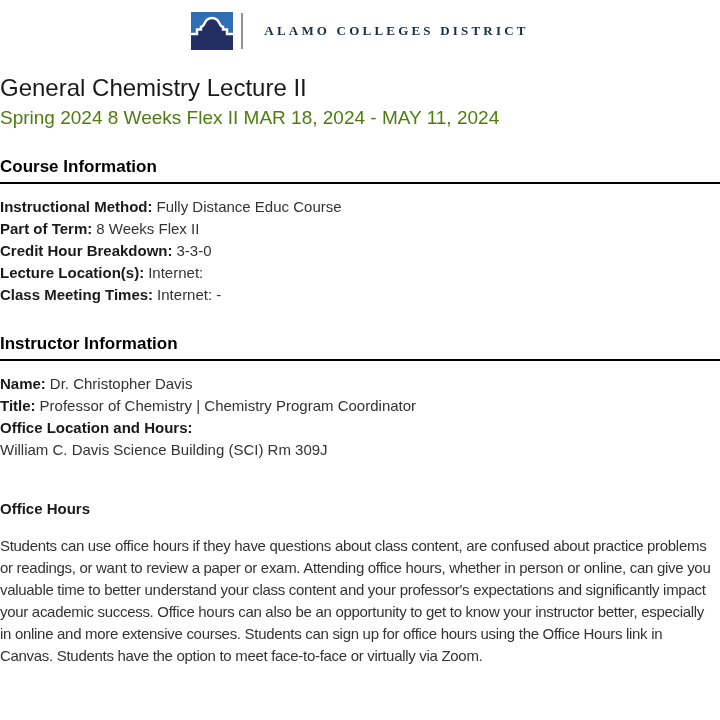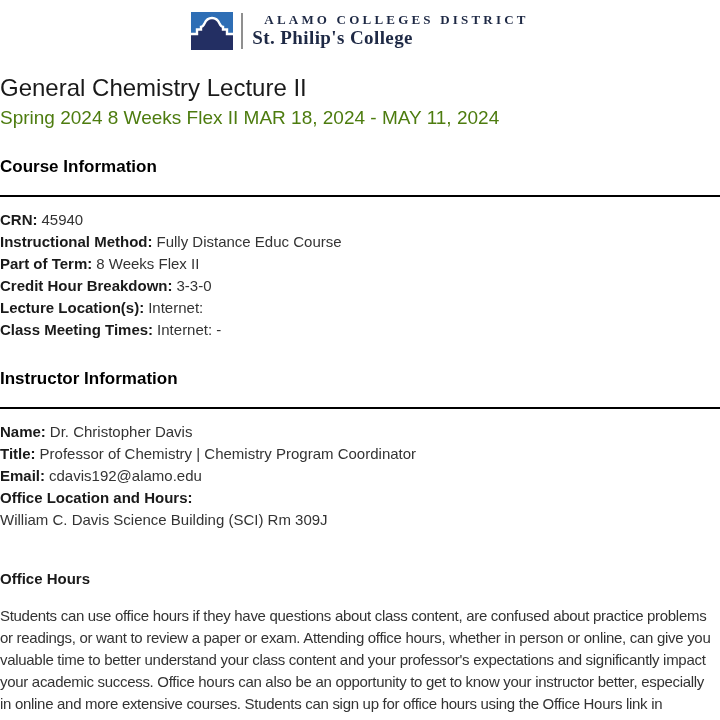--- a/index.html
+++ b/index.html
@@ -67,21 +67,21 @@
     color: #4d7c0f;
   }
 
   
   .section-heading {
     margin: 28px 0 0 0;
     font-size: 17px;
     font-weight: 700;
     color: #000000;
     border-bottom: 2px solid #000000;
-    padding-bottom: 18px;
+    padding-bottom: 5px;
   }
   .fields { margin-top: 12px; }
   .field-row {
     font-size: 15px;
     line-height: 22px;
   }
   .field-label {
     font-weight: 700;
     color: #1a1a1a;
     margin-right: 4px;
@@ -114,35 +114,31 @@
     <span>
       <svg class="logo-mark" width="42" height="38" viewBox="0 0 42 38" xmlns="http://www.w3.org/2000/svg">
         <rect x="0" y="0" width="42" height="38" fill="#2e6eb5"></rect>
         <path d="M0,22 H6 V17.5 H10 V15 C11.6,15 12.6,13.4 13.6,11.3 C15.2,7.4 17.6,6 21,6 C24.4,6 26.8,7.4 28.4,11.3 C29.4,13.4 30.4,15 32,15 V17.5 H36 V22 H42 V38 H0 Z" fill="#232f63"></path>
         <path d="M0,22 H6 V17.5 H10 V15 C11.6,15 12.6,13.4 13.6,11.3 C15.2,7.4 17.6,6 21,6 C24.4,6 26.8,7.4 28.4,11.3 C29.4,13.4 30.4,15 32,15 V17.5 H36 V22 H42" fill="none" stroke="#ffffff" stroke-width="2.4"></path>
       </svg>
     </span>
     <span class="logo-divider"></span>
     <span class="logo-text">
       <div class="logo-district">ALAMO COLLEGES DISTRICT</div>
-      <div class="logo-college">St. Philip's College</div>
     </span>
   </div>
 
   <h1 class="page-title">General Chemistry Lecture II</h1>
   <div class="term-dates">Spring 2024 8 Weeks Flex II MAR 18, 2024 - MAY 11, 2024</div>
 </header>
 
 <main>
 
   <h2 class="section-heading">Course Information</h2>
   <div class="fields">
-    <div class="field-row">
-      <span class="field-label">CRN:</span><span class="field-value">45940</span>
-    </div>
     <div class="field-row">
       <span class="field-label">Instructional Method:</span><span class="field-value">Fully Distance Educ Course</span>
     </div>
     <div class="field-row">
       <span class="field-label">Part of Term:</span><span class="field-value">8 Weeks Flex II</span>
     </div>
     <div class="field-row">
       <span class="field-label">Credit Hour Breakdown:</span><span class="field-value">3-3-0</span>
     </div>
     <div class="field-row">
@@ -155,23 +151,20 @@
 
   <h2 class="section-heading">Instructor Information</h2>
   <div class="fields">
     <div class="field-row">
       <span class="field-label">Name:</span><span class="field-value">Dr. Christopher Davis</span>
     </div>
     <div class="field-row">
       <span class="field-label">Title:</span><span class="field-value">Professor of Chemistry | Chemistry Program Coordinator</span>
     </div>
     <div class="field-row">
-      <span class="field-label">Email:</span><span class="field-value">cdavis192@alamo.edu</span>
-    </div>
-    <div class="field-row">
       <span class="field-label">Office Location and Hours:</span>
     </div>
     <div class="plain-line">William C. Davis Science Building (SCI) Rm 309J</div>
   </div>
 
   <div class="office-hours-heading">Office Hours</div>
   <p class="office-paragraph">Students can use office hours if they have questions about class content, are confused about practice problems or readings, or want to review a paper or exam. Attending office hours, whether in person or online, can give you valuable time to better understand your class content and your professor's expectations and significantly impact your academic success. Office hours can also be an opportunity to get to know your instructor better, especially in online and more extensive courses. Students can sign up for office hours using the Office Hours link in Canvas. Students have the option to meet face-to-face or virtually via Zoom.</p>
 
 </main>
 

